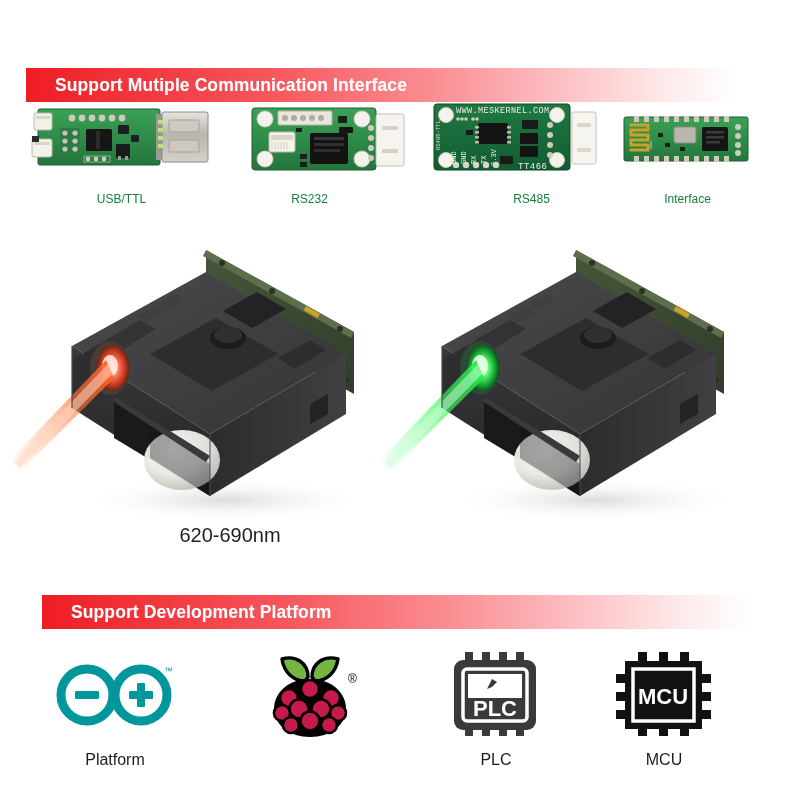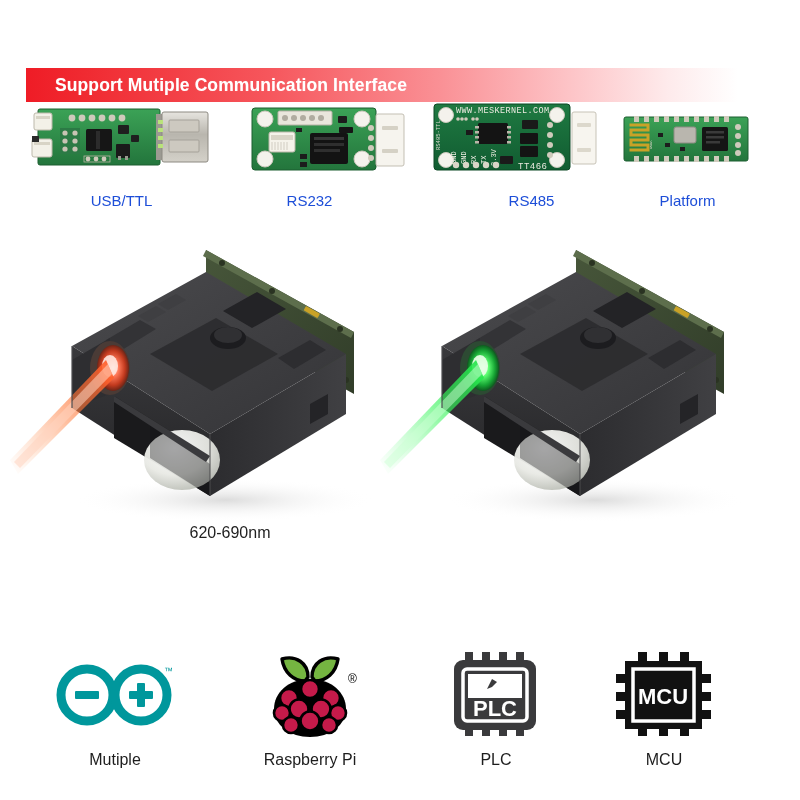--- a/index.html
+++ b/index.html
@@ -39,31 +39,31 @@
 
   
   .mod-row { position: absolute; left: 0; top: 88px; width: 800px; height: 130px; }
   .mod-cell {
     position: absolute; top: 0; height: 100px;
     display: flex; align-items: center; justify-content: center;
   }
   .mod-label {
     position: absolute; top: 104px;
     text-align: center;
-    font-size: 15px;
-    color: #1d4ed8;
+    font-size: 12px;
+    color: #15803d;
     white-space: nowrap;
   }
 
   
   .laser-area { position: absolute; left: 0; top: 228px; width: 800px; height: 340px; }
   .laser-cap {
     position: absolute; top: 296px;
     width: 340px; text-align: center;
-    font-size: 16px; color: #1f1f1f;
+    font-size: 20px; color: #1f1f1f;
   }
   #laser-cap-red  { left: 60px; }
   #laser-cap-green{ left: 400px; }
 
   
   .plat-row { position: absolute; left: 0; top: 645px; width: 800px; height: 150px; }
   .plat-cell {
     position: absolute; top: 0; width: 200px; height: 100px;
     display: flex; align-items: center; justify-content: center;
   }
@@ -346,21 +346,21 @@
         <rect x="62" y="44" width="5" height="4" fill="#1c1c1c"></rect>
 
         <g fill="#cfcabb">
           <circle cx="120" cy="24" r="3"></circle>
             <circle cx="120" cy="33" r="3"></circle>
           <circle cx="120" cy="42" r="3"></circle>
             <circle cx="120" cy="50" r="3"></circle>
         </g>
       </svg>
     </div>
-    <div class="mod-label" id="mod-label-3" style="left:590px; width:195px;">Platform</div>
+    <div class="mod-label" id="mod-label-3" style="left:590px; width:195px;">Interface</div>
   </div>
 
   <div class="laser-area">
 
     <svg width="400" height="300" viewBox="0 0 400 300" style="position:absolute;left:10px;top:0;">
       <defs>
         <linearGradient id="topFaceR" x1="0" y1="0" x2="1" y2="1">
           <stop offset="0" stop-color="#4a4a4d"></stop>
             <stop offset="1" stop-color="#343437"></stop>
         </linearGradient>
@@ -523,38 +523,42 @@
       <polygon points="104,168 200,228 196,234 104,174" fill="#3a3a3d"></polygon>
 
       <polygon points="300,176 318,166 318,186 300,196" fill="#242427"></polygon>
       <line x1="62" y1="118" x2="62" y2="180" stroke="#4e4e51" stroke-width="1.2"></line>
       <line x1="200" y1="206" x2="200" y2="268" stroke="#4a4a4d" stroke-width="1"></line>
     </svg>
 
     <div class="laser-cap" id="laser-cap-red">620-690nm</div>
   </div>
 
+  <div class="banner" id="banner-plat">
+    <div class="bg"></div>
+    <div class="btext">Support Development Platform</div>
+  </div>
 
   <div class="plat-row">
 
     <div class="plat-cell" id="plat-cell-0">
       <svg width="130" height="74" viewBox="0 0 130 74">
         <g fill="none" stroke="#00979C" stroke-width="9">
           <circle cx="37" cy="37" r="26"></circle>
           <circle cx="91" cy="37" r="26"></circle>
         </g>
         <rect x="25" y="33" width="24" height="8" rx="1" fill="#00979C"></rect>
         <g fill="#00979C">
           <rect x="79" y="33" width="24" height="8" rx="1"></rect>
           <rect x="87" y="25" width="8" height="24" rx="1"></rect>
         </g>
         <text x="114" y="16" font-size="9" fill="#00979C">™</text>
       </svg>
     </div>
-    <div class="plat-label" id="plat-label-0">Mutiple</div>
+    <div class="plat-label" id="plat-label-0">Platform</div>
 
     <div class="plat-cell" id="plat-cell-1">
       <svg width="104" height="88" viewBox="0 0 104 88">
 
         <g>
           <path d="M47 30 C36 30 26 22 24 8 C38 4 50 12 50 26 Z" fill="#75B541" stroke="#000" stroke-width="3.4" stroke-linejoin="round"></path>
           <path d="M57 30 C68 30 78 22 80 8 C66 4 54 12 54 26 Z" fill="#75B541" stroke="#000" stroke-width="3.4" stroke-linejoin="round"></path>
         </g>
 
         <g>
@@ -568,21 +572,20 @@
             <circle cx="24" cy="62" r="8"></circle>
             <circle cx="80" cy="62" r="8"></circle>
             <circle cx="52" cy="70" r="9.5"></circle>
             <circle cx="33" cy="74" r="8"></circle>
             <circle cx="71" cy="74" r="8"></circle>
           </g>
         </g>
         <text x="90" y="32" font-size="12" fill="#000000">®</text>
       </svg>
     </div>
-    <div class="plat-label" id="plat-label-1">Raspberry Pi</div>
 
     <div class="plat-cell" id="plat-cell-2">
       <svg width="96" height="86" viewBox="0 0 96 86">
         <g fill="#3a3a3c">
           <rect x="17" y="0" width="8" height="12"></rect>
             <rect x="34" y="0" width="8" height="12"></rect>
           <rect x="51" y="0" width="8" height="12"></rect>
             <rect x="68" y="0" width="8" height="12"></rect>
           <rect x="17" y="72" width="8" height="12"></rect>
             <rect x="34" y="72" width="8" height="12"></rect>

